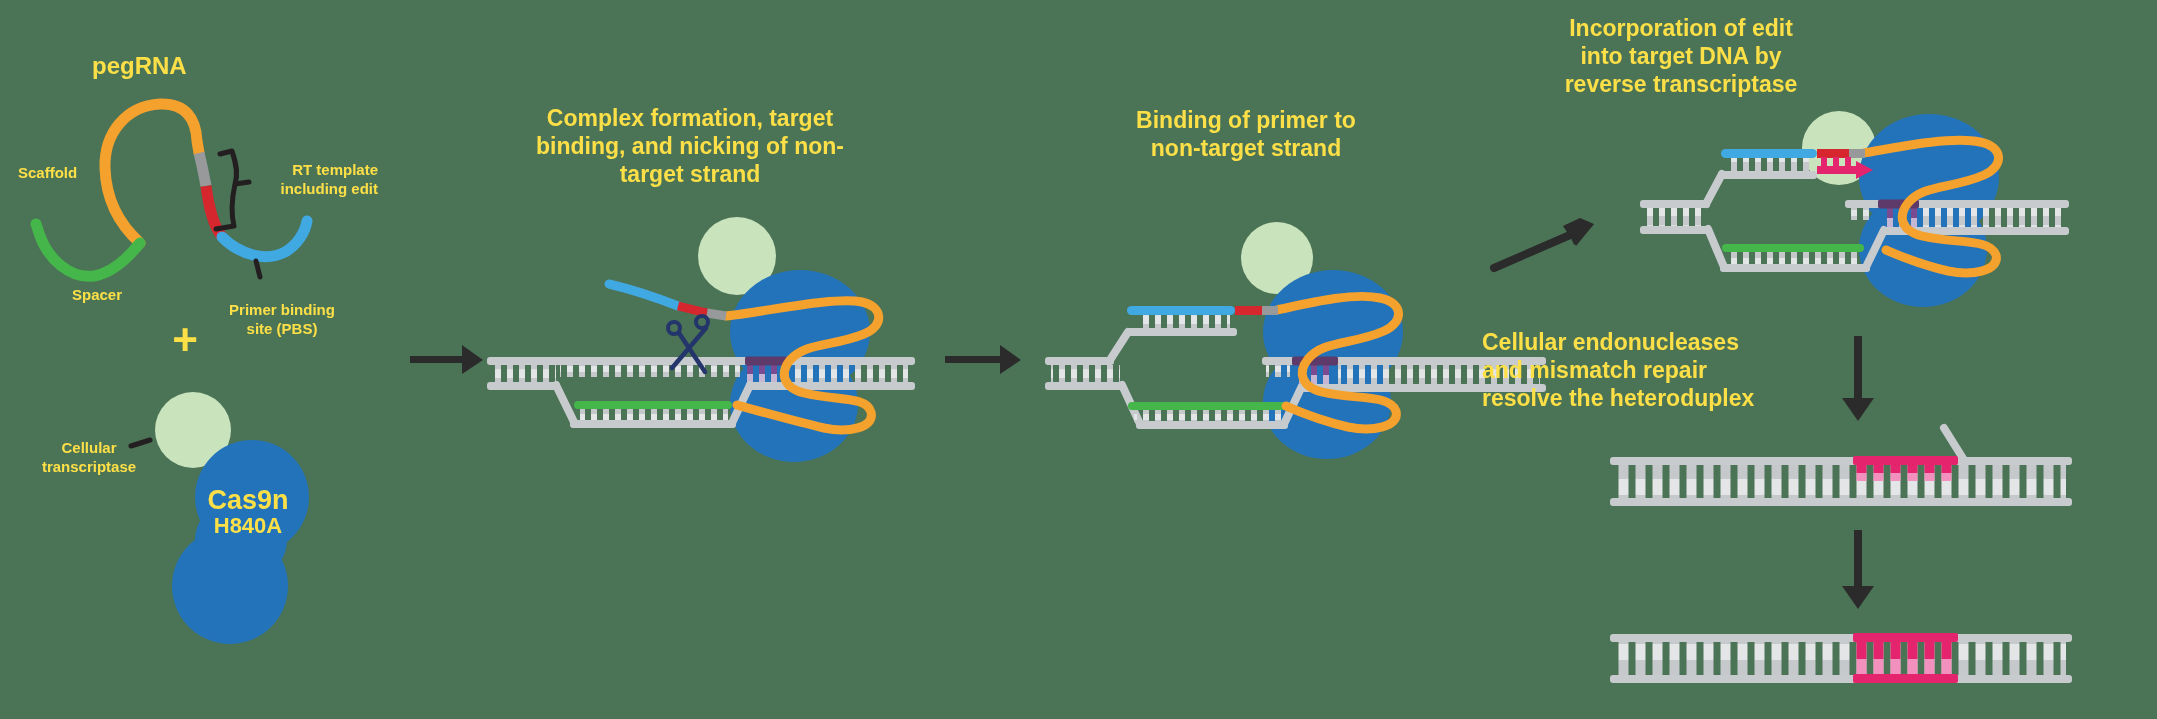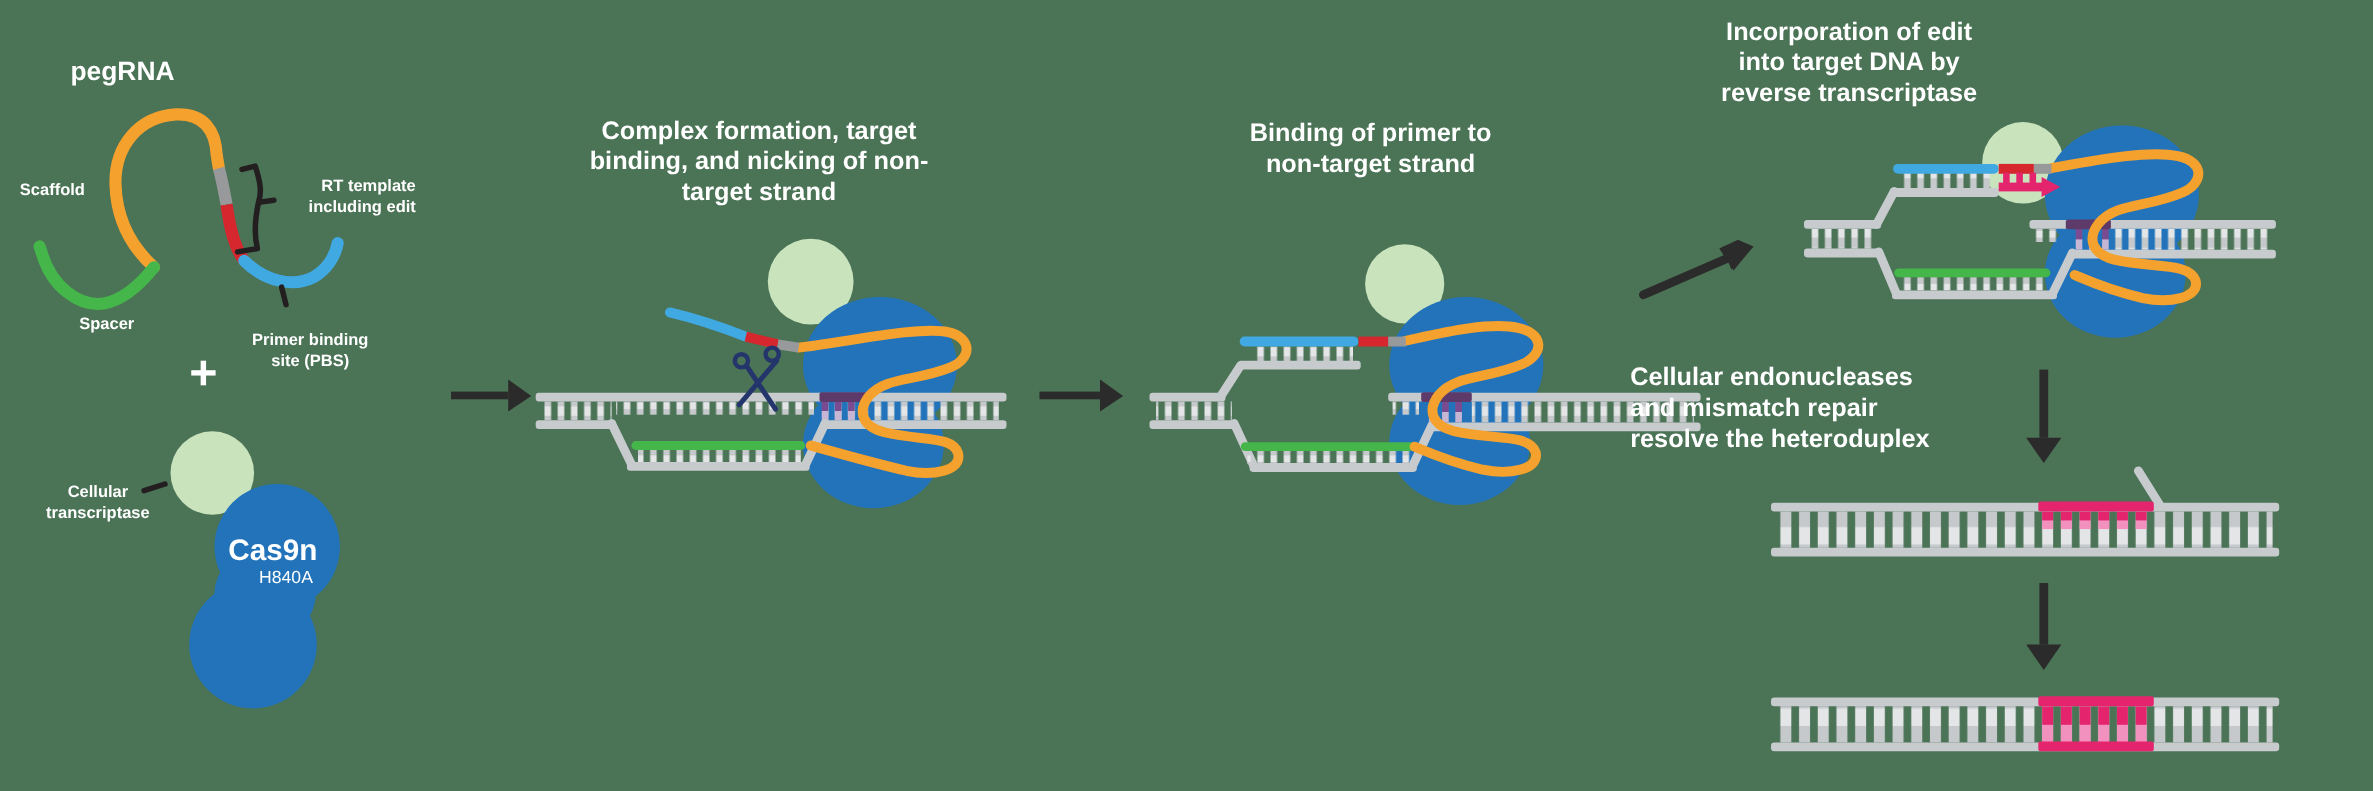--- a/index.html
+++ b/index.html
@@ -8,32 +8,32 @@
     position:relative;
     width:2157px; height:719px;
     background:#4B7356;
     overflow:hidden;
   }
   .stage svg { position:absolute; left:0; top:0; }
   .lbl {
     position:absolute;
     font-family:"Liberation Sans", sans-serif;
     font-weight:700;
-    color:#ffffff;
+    color:#fde047;
     white-space:pre-line;
   }
   .title  { font-size:23px; line-height:28px; text-align:center; }
   .small  { font-size:15px; line-height:19px; }
   .center { text-align:center; }
   .right  { text-align:left; }
-  .white  { color:#ffffff; }
+  .white  { color:#fde047; }
   .plus   { font-size:44px; line-height:44px; }
-  .big    { font-size:24px; line-height:28px; }
+  .big    { font-size:24px; line-height:28px;margin-left:28px; }
   .cas9   { font-size:27px; line-height:30px; }
-  .h840   { font-size:16px; line-height:20px; font-weight:400;margin-left:12px; }
+  .h840   { font-size:22px; line-height:20px; font-weight:700; }
 </style>
 </head>
 <body>
 
 <div class="stage">
 
 <svg width="2157" height="719" viewBox="0 0 2157 719">
   <defs>
     <linearGradient id="rungGrad" x1="0" y1="0" x2="0" y2="1">
       <stop offset="0" stop-color="#C5C9CB"></stop>

